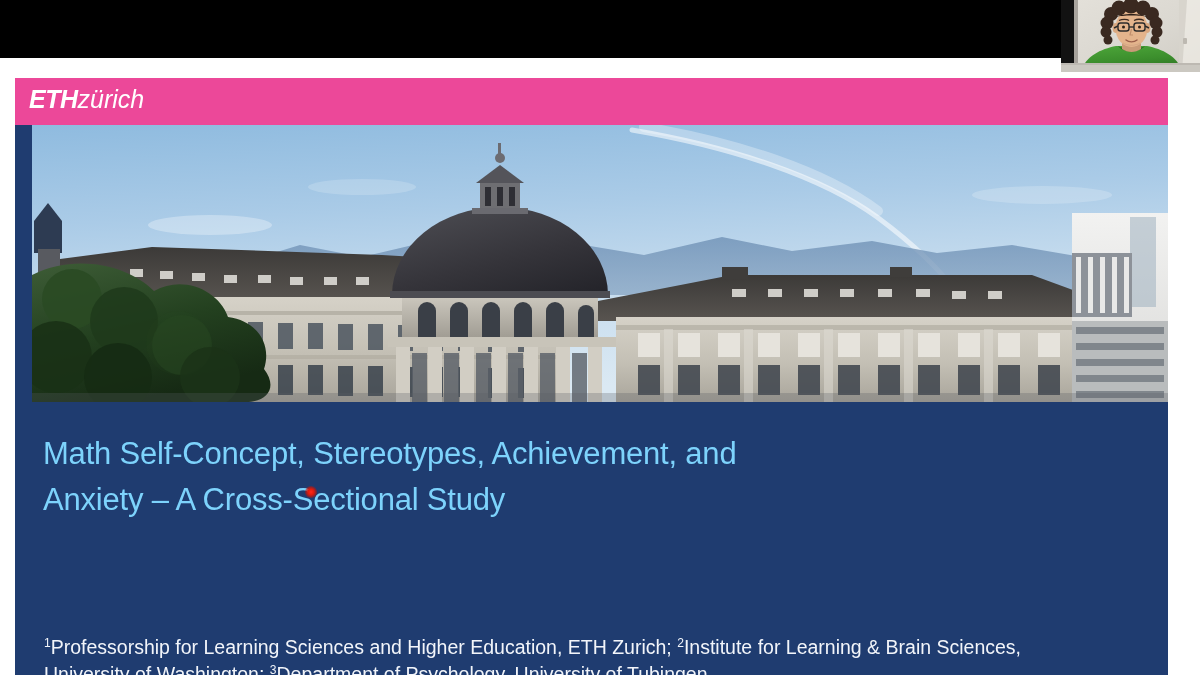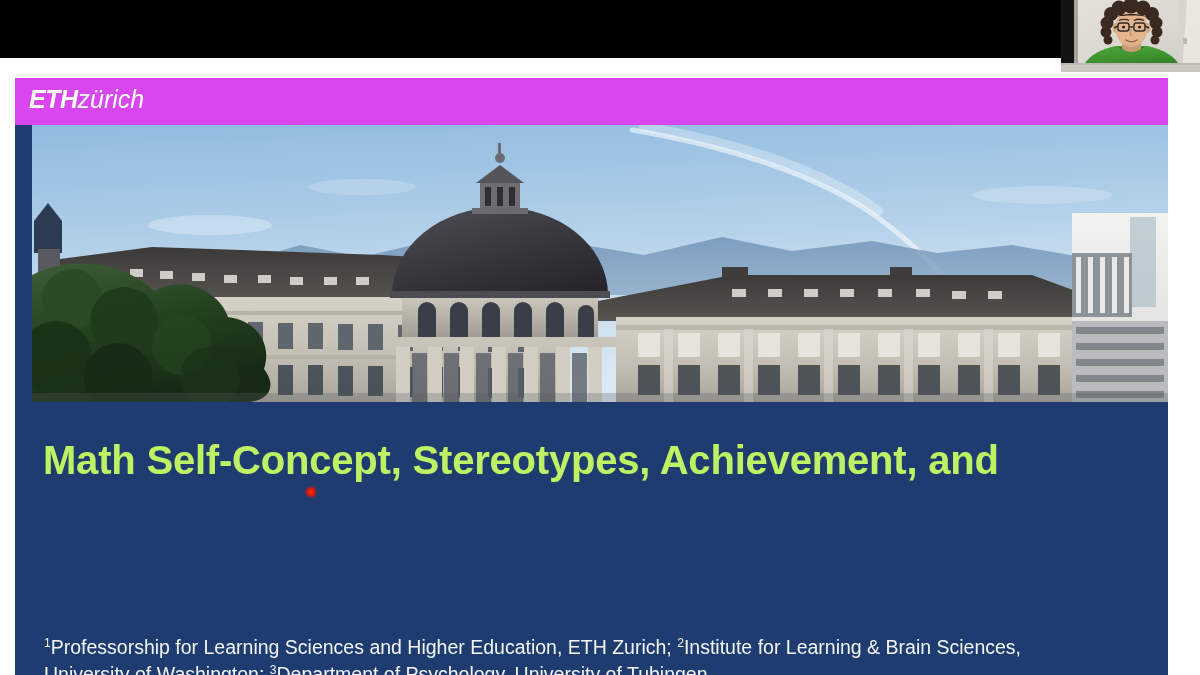--- a/index.html
+++ b/index.html
@@ -46,21 +46,21 @@
     width: 1153px; height: 597px;
     background: #1f3c70;
     overflow: hidden;
   }
 
   
   #logo-bar {
     position: absolute;
     left: 0; top: 0;
     width: 1153px; height: 47px;
-    background: #d946ef;
+    background: #ec4899;
   }
   #eth-logo {
     position: absolute;
     left: 14px; top: 9px;
     font-size: 24px;
     letter-spacing: 0px;
     white-space: nowrap;
     line-height: 1;
   }
   #eth-logo .eth-mark {
@@ -94,23 +94,23 @@
   #title-block {
     position: absolute;
     left: 0; top: 324px;
     width: 1153px; height: 273px;
     background: #1f3c70;
   }
   #slide-title {
     position: absolute;
     left: 28px; top: 8px;
     width: 1060px;
-    color: #bef264;
-    font-size: 40px;
-    font-weight: bold;
+    color: #7dd3fc;
+    font-size: 31px;
+    font-weight: normal;
     line-height: 46px;
     letter-spacing: -0.2px;
   }
   #slide-subtitle {
     position: absolute;
     left: 29px; top: 143px;
     width: 1080px;
     color: #eef2f8;
     font-size: 20.5px;
     font-weight: normal;
@@ -407,21 +407,21 @@
         <circle cx="24" cy="232" r="36" fill="#1a3116" opacity="0.9"></circle>
         <circle cx="86" cy="252" r="34" fill="#162b13" opacity="0.92"></circle>
         <circle cx="178" cy="252" r="30" fill="#1b3317" opacity="0.85"></circle>
 
         <rect x="0" y="268" width="1136" height="9" fill="#5a5f63" opacity="0.28"></rect>
       </svg>
     </div>
 
     <div id="title-block">
 
-      <h1 id="slide-title"><span>Math Self-Concept, Stereotypes, Achievement, and</span><br></h1>
+      <h1 id="slide-title"><span>Math Self-Concept, Stereotypes, Achievement, and</span><br><span>Anxiety – A Cross-Sectional Study</span></h1>
 
 
 
       <div id="affiliations"><sup>1</sup><span>Professorship for Learning Sciences and Higher Education, ETH Zurich</span>; <sup>2</sup><span>Institute for Learning &amp; Brain Sciences, University of Washington</span>; <sup>3</sup><span>Department of Psychology, University of Tubingen</span></div>
     </div>
 
     <div id="pointer-dot" style="left: 290px; top: 408px;"></div>
   </div>
 
   <div id="webcam">

